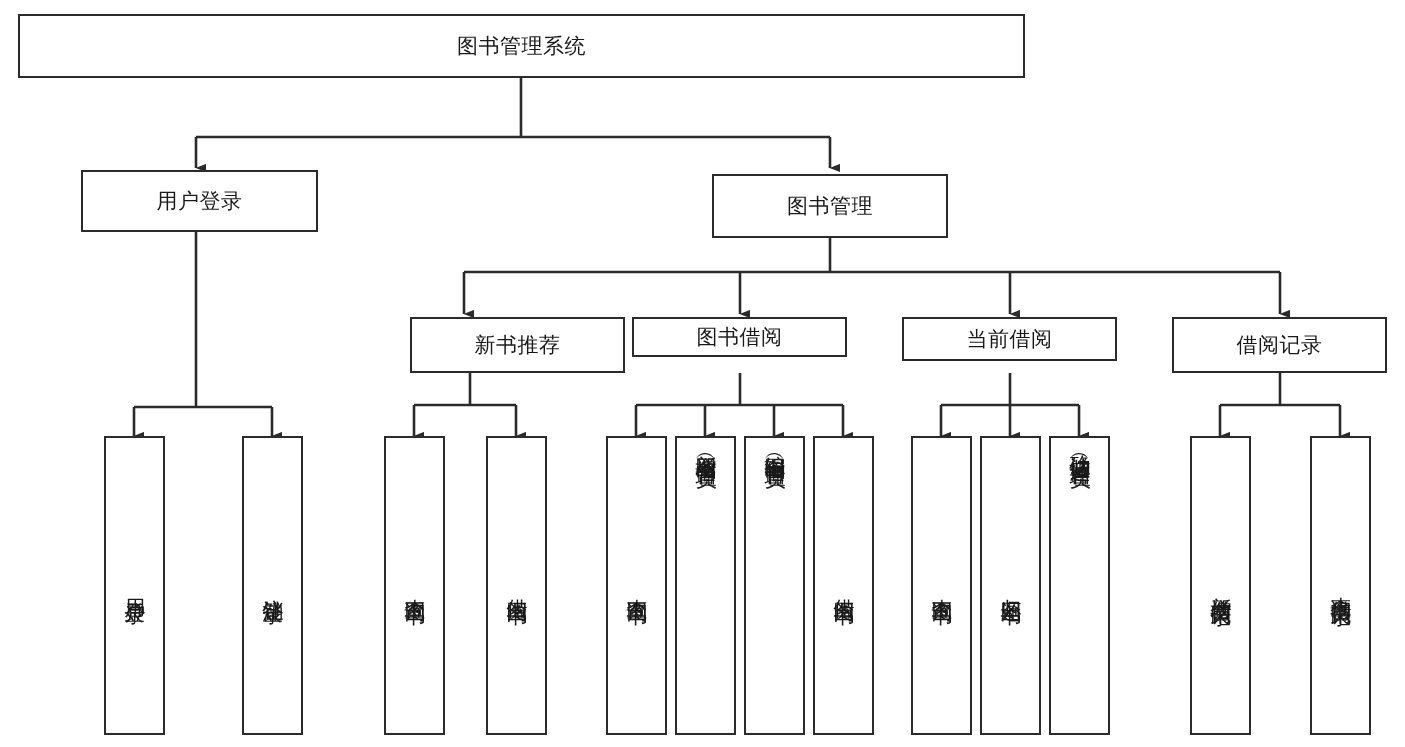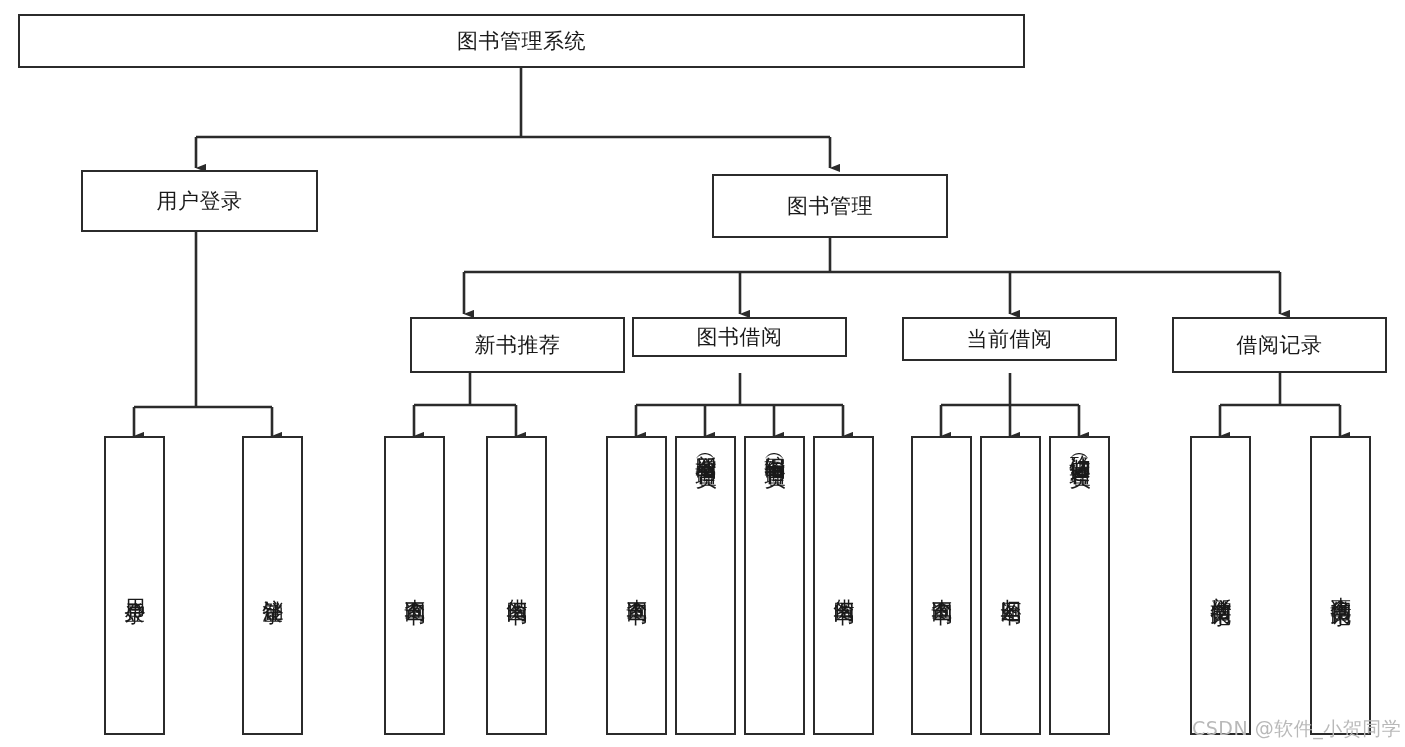--- a/index.html
+++ b/index.html
@@ -114,21 +114,21 @@
       <path d="M1010,405 L1010,436" marker-end="url(#arrow)"></path>
       <path d="M1079,405 L1079,436" marker-end="url(#arrow)"></path>
 
       <path d="M1280,373 L1280,405"></path>
       <path d="M1220,405 L1340,405"></path>
       <path d="M1220,405 L1220,436" marker-end="url(#arrow)"></path>
       <path d="M1340,405 L1340,436" marker-end="url(#arrow)"></path>
     </g>
   </svg>
 
-  <div class="node horizontal" style="left:18px; top:14px; width:1007px; height:54px;">
+  <div class="node horizontal" style="left:18px; top:14px; width:1007px; height:64px;">
     <span class="node-label">图书管理系统</span>
   </div>
 
   <div class="node horizontal" style="left:81px; top:170px; width:237px; height:62px;">
     <span class="node-label">用户登录</span>
   </div>
   <div class="node horizontal" style="left:712px; top:174px; width:236px; height:64px;">
     <span class="node-label">图书管理</span>
   </div>
 
@@ -182,15 +182,14 @@
     <span class="node-label">确认归还（管理员）</span>
   </div>
 
   <div class="node vertical centered" style="left:1190px; top:436px; width:61px; height:299px;">
     <span class="node-label">新增借阅记录</span>
   </div>
   <div class="node vertical centered" style="left:1310px; top:436px; width:61px; height:299px;">
     <span class="node-label">查询借阅记录</span>
   </div>
 
-  <div class="watermark" style="left:1192px; top:716px;">CSDN @软件_小贺同学</div>
 
 </div>
 
 </body></html>

